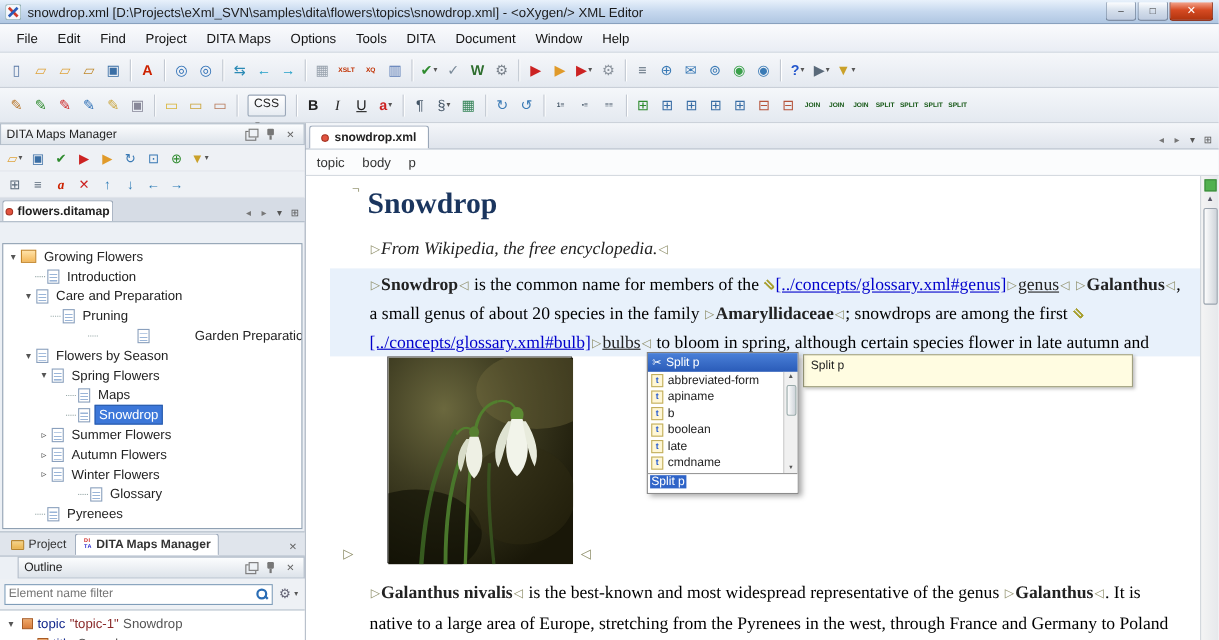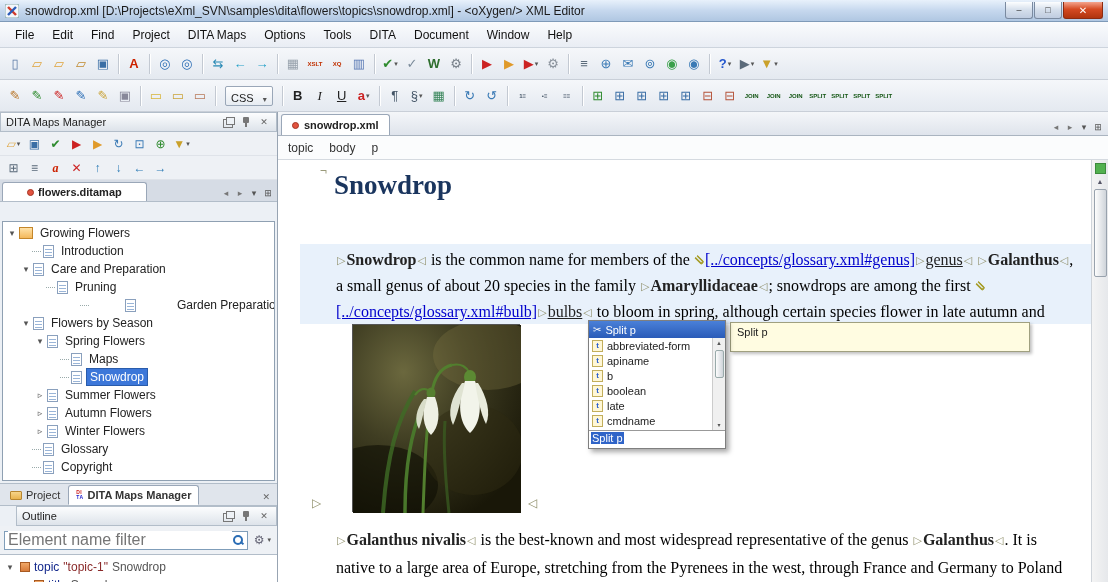--- a/index.html
+++ b/index.html
@@ -34,42 +34,42 @@
   .tbi { min-width:22px; height:22px; display:flex; align-items:center; justify-content:center;
     border:1px solid transparent; border-radius:2px; font-size:13px; line-height:1; }
   .tbi .g { display:block; }
   .tbi .g.mini { font-size:6px; font-weight:bold; letter-spacing:0; }
   .tbi.b .g { font-weight:bold; }
   .tbi.i .g { font-style:italic; font-family:"Liberation Serif",serif; }
   .tbi.u .g { text-decoration:underline; }
   .tbcaret { font-size:7px; color:#555; margin-left:1px; }
   .tbsep { width:1px; height:20px; background:#c3c9d2; box-shadow:1px 0 0 #fff; margin:0 4px; }
   .combo { height:20px; margin:0 5px; padding:1px 5px; border:1px solid #9aa7b8; border-radius:2px;
-    background:linear-gradient(#ffffff,#e7ecf2); display:flex; align-items:flex-end; gap:8px; font-size:11px; }
+    background:linear-gradient(#ffffff,#e7ecf2); display:flex; align-items:flex-start; gap:8px; font-size:11px;flex-direction:column; }
   .combo .tbcaret { font-size:8px; }
 
   
   .leftpanel { position:absolute; left:0; top:112px; width:278px; bottom:0;
     background:#ecf0f5; border-right:1px solid #98a4b2; }
   .phead { height:20px; background:linear-gradient(#fcfdfe,#dde3ea); border:1px solid #b2bdc9;
     display:flex; align-items:center; padding:0 5px; }
   .phead .ptitle { font-size:11px; color:#222; }
   .phbtns { margin-left:auto; display:flex; align-items:center; gap:4px; }
   .mini-btn { width:14px; height:14px; display:flex; align-items:center; justify-content:center;
     font-size:9px; color:#666; position:relative; }
   .float-icon::before { content:""; position:absolute; left:2px; top:4px; width:8px; height:7px; border:1px solid #777; }
   .float-icon::after { content:""; position:absolute; left:5px; top:2px; width:7px; height:6px; border:1px solid #777; background:#eef2f6; }
   .pin-icon::before { content:""; position:absolute; left:4px; top:2px; width:6px; height:6px; background:#777; border-radius:1px; }
   .pin-icon::after { content:""; position:absolute; left:6px; top:8px; width:2px; height:4px; background:#777; }
   .ptoolbar { display:flex; align-items:center; padding:1px 3px; background:#eef1f5; border-bottom:1px solid #dfe3e9; }
   .ptoolbar .tbi { min-width:21px; height:21px; font-size:12px; }
 
   .maptabs { height:22px; background:#d6dce5; border-bottom:1px solid #b2bdc9;
     display:flex; align-items:flex-end; padding:0 2px; }
-  .maptab { height:19px; display:flex; align-items:center; gap:4px; padding:0 24px;
+  .maptab { height:19px; display:flex; align-items:center; gap:4px; padding:0 2px;
     background:#fff; border:1px solid #9aa7b8; border-bottom:none; border-radius:3px 3px 0 0;
     font-size:11px; font-weight:bold; }
   .mod-dot { width:7px; height:7px; border-radius:50%; background:#e2533f; border:1px solid #a53322; }
   .tabnav { margin-left:auto; display:flex; align-items:center; }
   .tabnav .tbi { min-width:14px; height:16px; font-size:9px; }
 
   .tree { position:absolute; left:2px; right:2px; top:109px; height:260px; background:#fff;
     border:1px solid #8fa0b2; overflow:hidden; padding-top:2px; }
   .trow { height:18px; display:flex; align-items:center; font-size:12px; white-space:nowrap; }
   .tarrow { width:12px; text-align:center; font-size:9px; color:#555; flex:0 0 auto; }
@@ -90,21 +90,21 @@
   .folder-sm { width:12px; height:9px; background:linear-gradient(#f6d48a,#e9b34e); border:1px solid #b8862f; border-radius:1px; }
   .ditr { display:flex; flex-direction:column; line-height:1; font-weight:bold; }
   .ditr i { font-style:normal; font-size:5px; letter-spacing:.5px; }
   .ditr i:first-child { color:#c22; } .ditr i:last-child { color:#22c; }
   .btclose { margin-left:auto; font-size:9px; color:#666; padding:0 5px 3px 0; }
 
   .outline-head { position:absolute; left:16px; right:0; top:394px; }
   .filterrow { position:absolute; left:0; right:0; top:414px; height:28px; display:flex; align-items:center;
     padding:0 4px; gap:4px; background:#eef1f5; }
   .filter-input { flex:1; height:19px; background:#fff; border:1px solid #7f9db9; display:flex; align-items:center; padding:0 3px; }
-  .filter-input input { flex:1; border:none; outline:none; font-size:16px; font-family:"Liberation Sans",sans-serif; color:#444; min-width:0; }
+  .filter-input input { flex:1; border:none; outline:none; font-size:11px; font-family:"Liberation Sans",sans-serif; color:#444; min-width:0; }
   .icon-mag { width:12px; height:12px; position:relative; flex:0 0 auto; }
   .icon-mag::before { content:""; position:absolute; left:1px; top:1px; width:6px; height:6px; border:2px solid #2a6db5; border-radius:50%; }
   .icon-mag::after { content:""; position:absolute; left:8px; top:8px; width:4px; height:2px; background:#2a6db5; transform:rotate(45deg); }
   .gearbtn { display:flex; align-items:center; gap:2px; font-size:12px; color:#667; padding:0 2px; }
   .otree { position:absolute; left:0; right:0; top:442px; bottom:0; background:#fff; border-top:1px solid #b2bdc9; padding-top:3px; overflow:hidden; }
   .orow { height:18px; display:flex; align-items:center; font-size:12px; gap:4px; white-space:nowrap; }
   .oico { width:10px; height:10px; background:linear-gradient(#f0a868,#d87c3a); border:1px solid #a85a22; flex:0 0 auto; }
   .oname { color:#13288c; }
   .oattr { color:#8a2a2a; }
   .otext { color:#555; }
@@ -597,31 +597,31 @@
       <div class="trow" style="padding-left: 31px;">
         <span class="tarrow">▹</span>
         <span class="tico doc"></span>
         <span class="tlabel">Autumn Flowers</span>
       </div>
       <div class="trow" style="padding-left: 31px;">
         <span class="tarrow">▹</span>
         <span class="tico doc"></span>
         <span class="tlabel">Winter Flowers</span>
       </div>
+      <div class="trow" style="padding-left: 17px; margin-left: 39px;">
+        <span class="tarrow"></span>
+        <span class="tdash"></span>
+        <span class="tico doc"></span>
+        <span class="tlabel">Glossary</span>
+      </div>
       <div class="trow" style="padding-left: 17px;">
         <span class="tarrow"></span>
         <span class="tdash"></span>
         <span class="tico doc"></span>
-        <span class="tlabel">Glossary</span>
-      </div>
-      <div class="trow" style="padding-left: 17px;">
-        <span class="tarrow"></span>
-        <span class="tdash"></span>
-        <span class="tico doc"></span>
-        <span class="tlabel">Copyright</span>
+        <span class="tlabel">Pyrenees</span>
       </div>
     </div>
 
   <div class="bottomtabs">
     <span class="btab">
       <span class="folder-sm"></span>
       <span>Project</span>
     </span>
     <span class="btab active">
       <span class="ditr">
@@ -693,20 +693,21 @@
 
 <div class="crumbs">
     <span class="crumb">topic</span>
     <span class="crumb">body</span>
     <span class="crumb">p</span>
   </div>
 
 <div class="content">
   <span class="fold">¬</span>
   <h1 class="doctitle">Snowdrop</h1>
+  <div class="subtitle"><span class="seg-mk">▷</span><span class="seg-i">From Wikipedia, the free encyclopedia.</span><span class="seg-mk">◁</span></div>
   <div class="para1"><span class="seg-mk">▷</span><span class="seg-b">Snowdrop</span><span class="seg-mk">◁</span><span class="seg-p"> is the common name for members of the </span><span class="seg-clip"></span><span class="seg-link">[../concepts/glossary.xml#genus]</span><span class="seg-mk">▷</span><span class="seg-u">genus</span><span class="seg-mk">◁</span><span class="seg-p"> </span><span class="seg-mk">▷</span><span class="seg-b">Galanthus</span><span class="seg-mk">◁</span><span class="seg-p">, a small genus of about 20 species in the family </span><span class="seg-mk">▷</span><span class="seg-b">Amaryllidaceae</span><span class="seg-mk">◁</span><span class="seg-p">; snowdrops are among the first </span><span class="seg-clip"></span><span class="seg-link">[../concepts/glossary.xml#bulb]</span><span class="seg-mk">▷</span><span class="seg-u">bulbs</span><span class="seg-mk">◁</span><span class="seg-p"> to bloom in spring, although certain species flower in late autumn and winter.</span></div>
 
   <div class="flowimg">
     <svg viewBox="0 0 168 188" width="168" height="188">
       <defs>
         <radialGradient id="bg1" cx="30%" cy="25%" r="85%">
           <stop offset="0%" stop-color="#6b683e"></stop>
           <stop offset="45%" stop-color="#3f3d22"></stop>
           <stop offset="100%" stop-color="#191708"></stop>
         </radialGradient>

